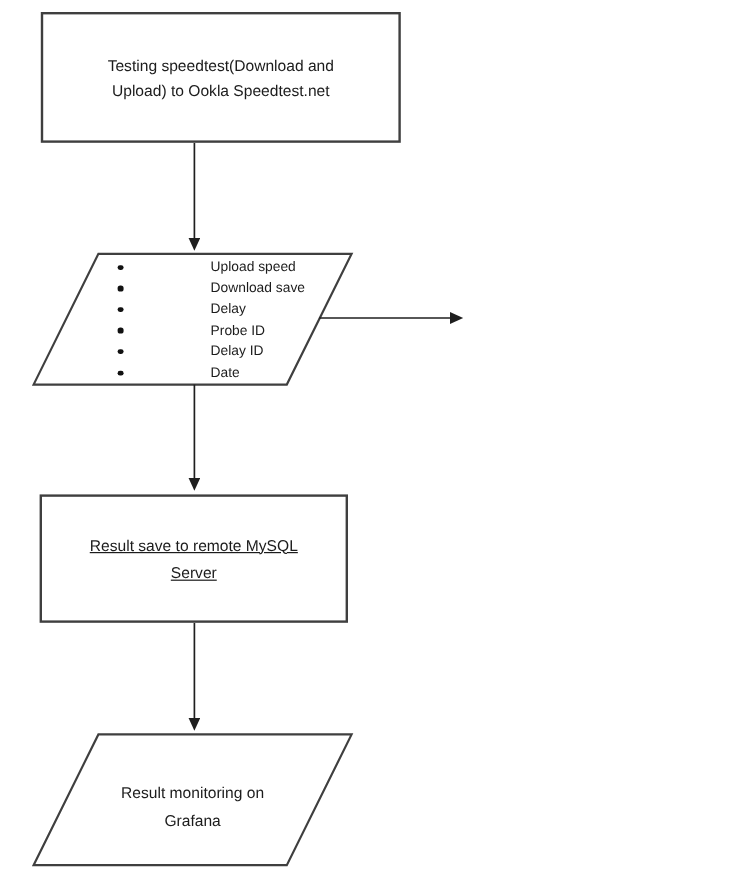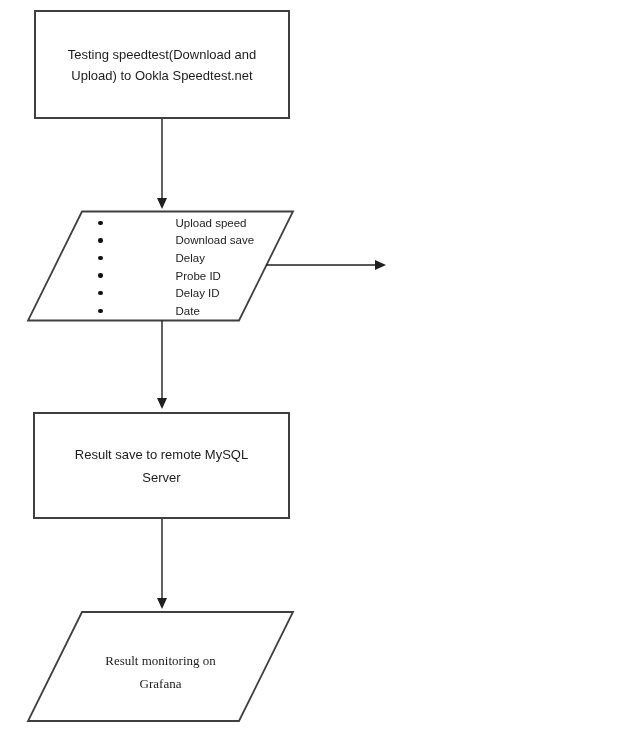--- a/index.html
+++ b/index.html
@@ -31,37 +31,37 @@
     display: flex;
     align-items: center;
     justify-content: center;
     text-align: center;
   }
   .node-label {
     font-size: 13px;
     line-height: 21px;
     color: var(--text);
   }
-  #start-box { left: 34px; top: 10px; width: 256px; height: 109px; }
+  #start-box { left: 34px; top: 10px; width: 300px; height: 109px; }
   #start-box .node-label { max-width: 218px; }
 
   #csv-box { left: 388px; top: 212px; width: 211px; height: 107px; }
 
-  #mysql-box { left: 33px; top: 412px; width: 257px; height: 107px; }
+  #mysql-box { left: 33px; top: 412px; width: 257px; height: 107px; text-decoration: underline; }
   #mysql-box .node-label { max-width: 205px; line-height: 23px; }
 
   .para-label-wrap {
     position: absolute;
     display: flex;
     align-items: center;
     justify-content: center;
     text-align: center;
     pointer-events: none;
   }
-  #grafana-label-wrap { left: 28px; top: 612px; width: 265px; height: 120px; font-family: Liberation Serif, serif; }
+  #grafana-label-wrap { left: 28px; top: 612px; width: 265px; height: 120px; }
   #grafana-label-wrap .node-label { max-width: 140px; line-height: 23px; }
 
   .data-list {
     position: absolute;
     left: 96px;
     top: 214px;
     width: 180px;
   }
   .data-item {
     display: flex;

